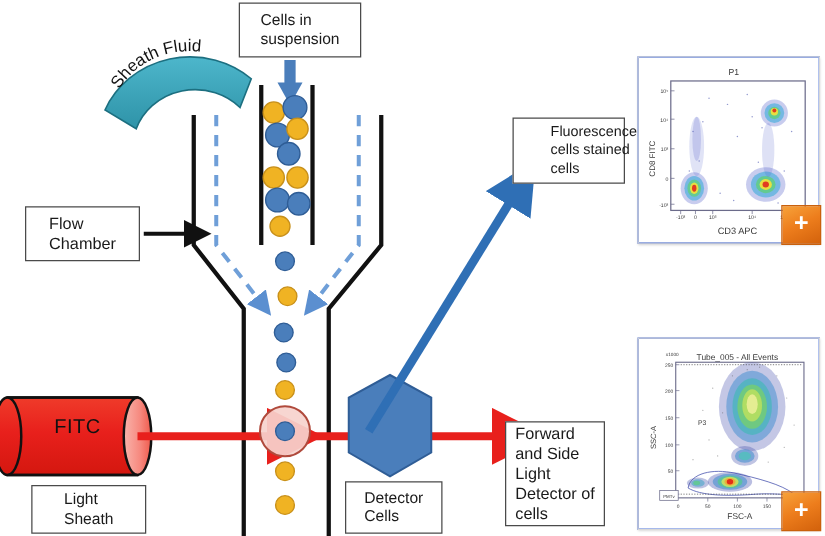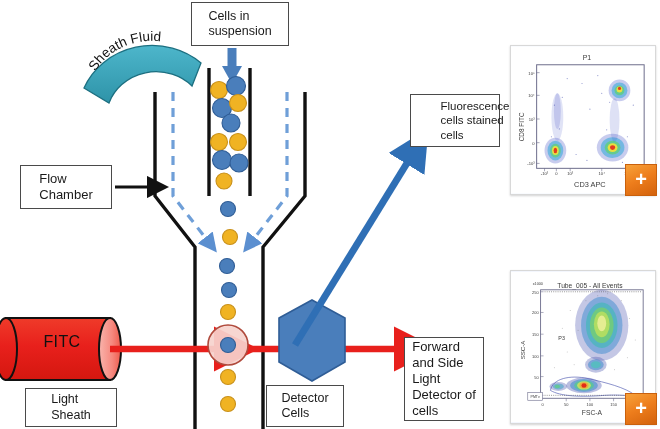--- a/index.html
+++ b/index.html
@@ -14,21 +14,21 @@
   .labelbox{
     position:absolute;box-sizing:border-box;
     background:#ffffff;border:1.4px solid #4a4a4a;
     display:flex;align-items:center;justify-content:center;
     text-align:left;color:#1a1a1a;line-height:1.22;
     font-family:"Liberation Sans", sans-serif;
   }
   #box-cells{left:191px;top:2px;width:98px;height:44px;font-size:12.5px;}
   #box-flow{left:20px;top:165px;width:92px;height:44px;font-size:13px;}
   #box-light{left:25px;top:388px;width:92px;height:39px;font-size:12.5px;}
-  #box-detector{left:266px;top:385px;width:78px;height:42px;font-size:12.5px;}
+  #box-detector{left:276px;top:385px;width:78px;height:42px;font-size:12.5px;}
   #box-fluor{left:410px;top:94px;width:90px;height:53px;font-size:11.5px;padding-left:40px;}
   #box-scatter{left:404px;top:305px;width:80px;height:84px;font-size:13px;margin-top:32px;}
 
   .laser-label{
     position:absolute;left:14px;top:333px;width:96px;
     text-align:center;font-size:16px;color:#111;letter-spacing:.4px;
     font-family:"Liberation Sans", sans-serif;
   }
 
   

